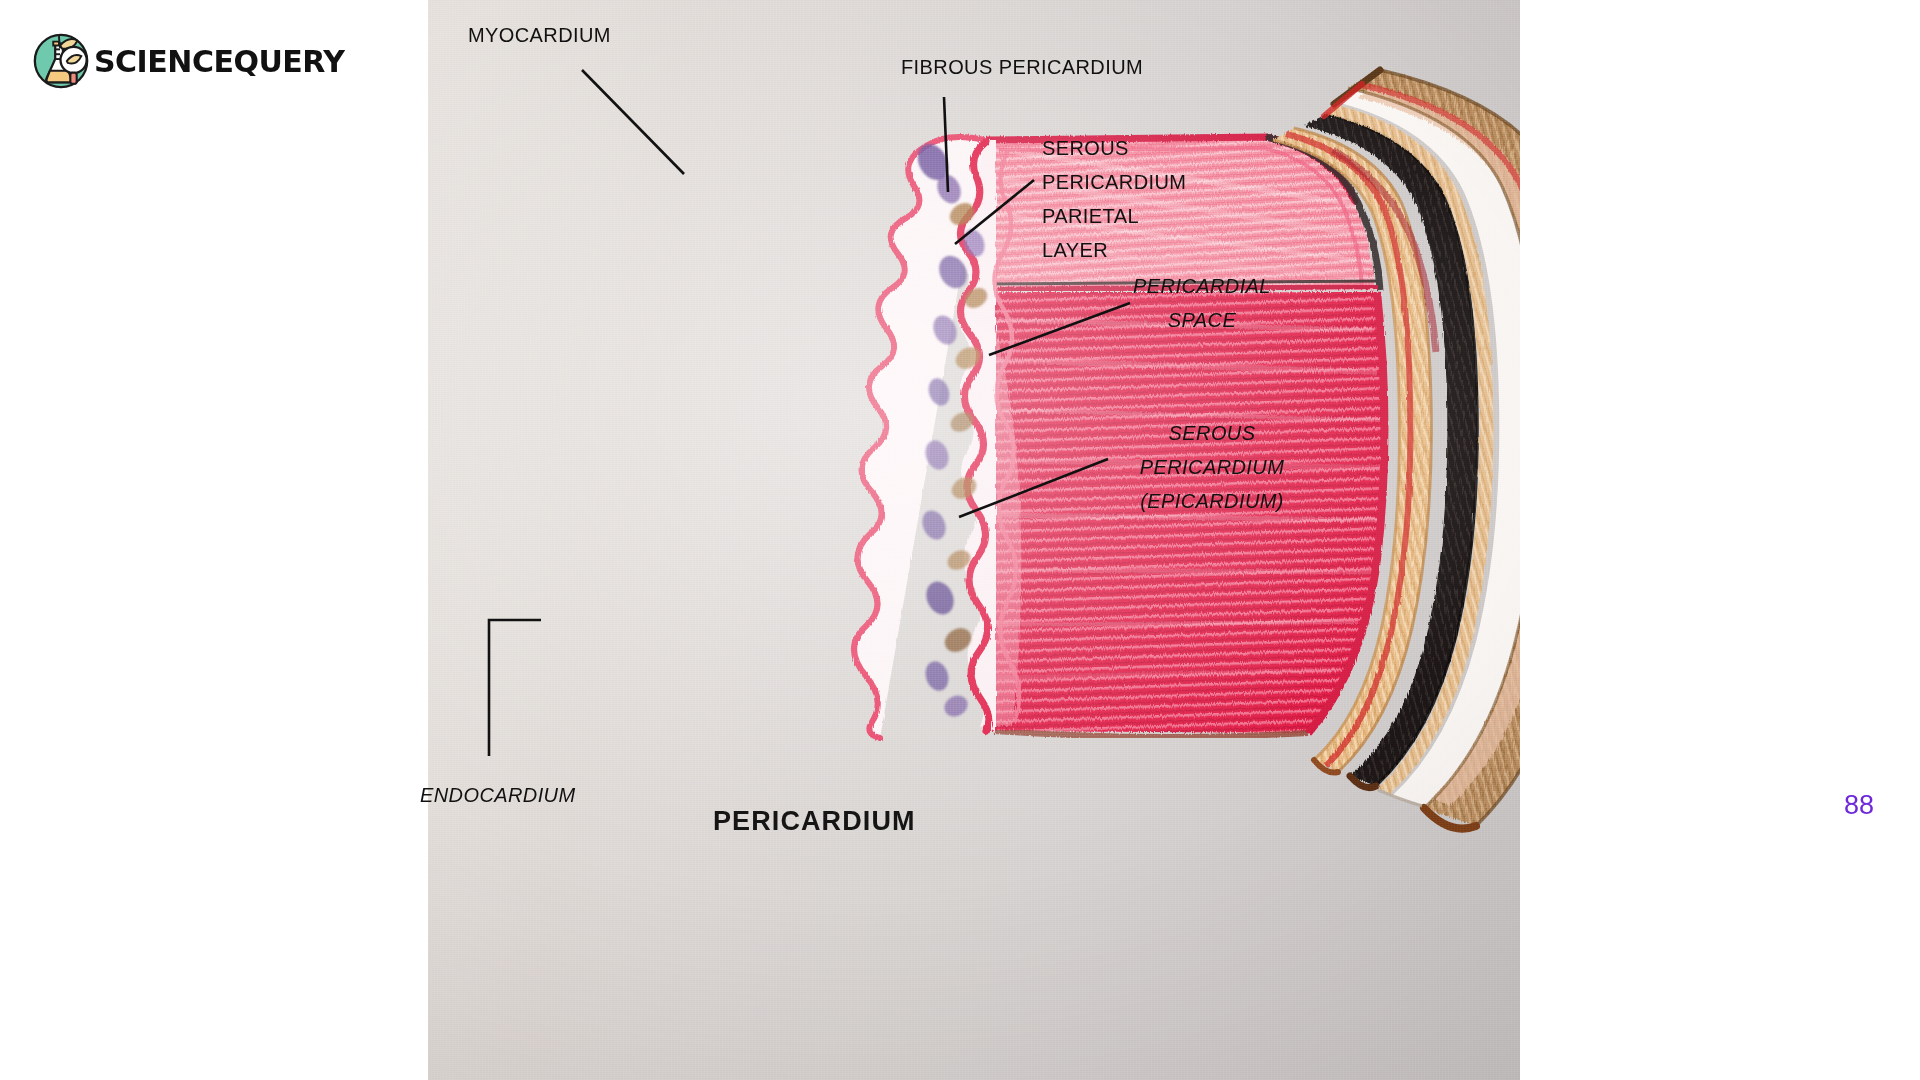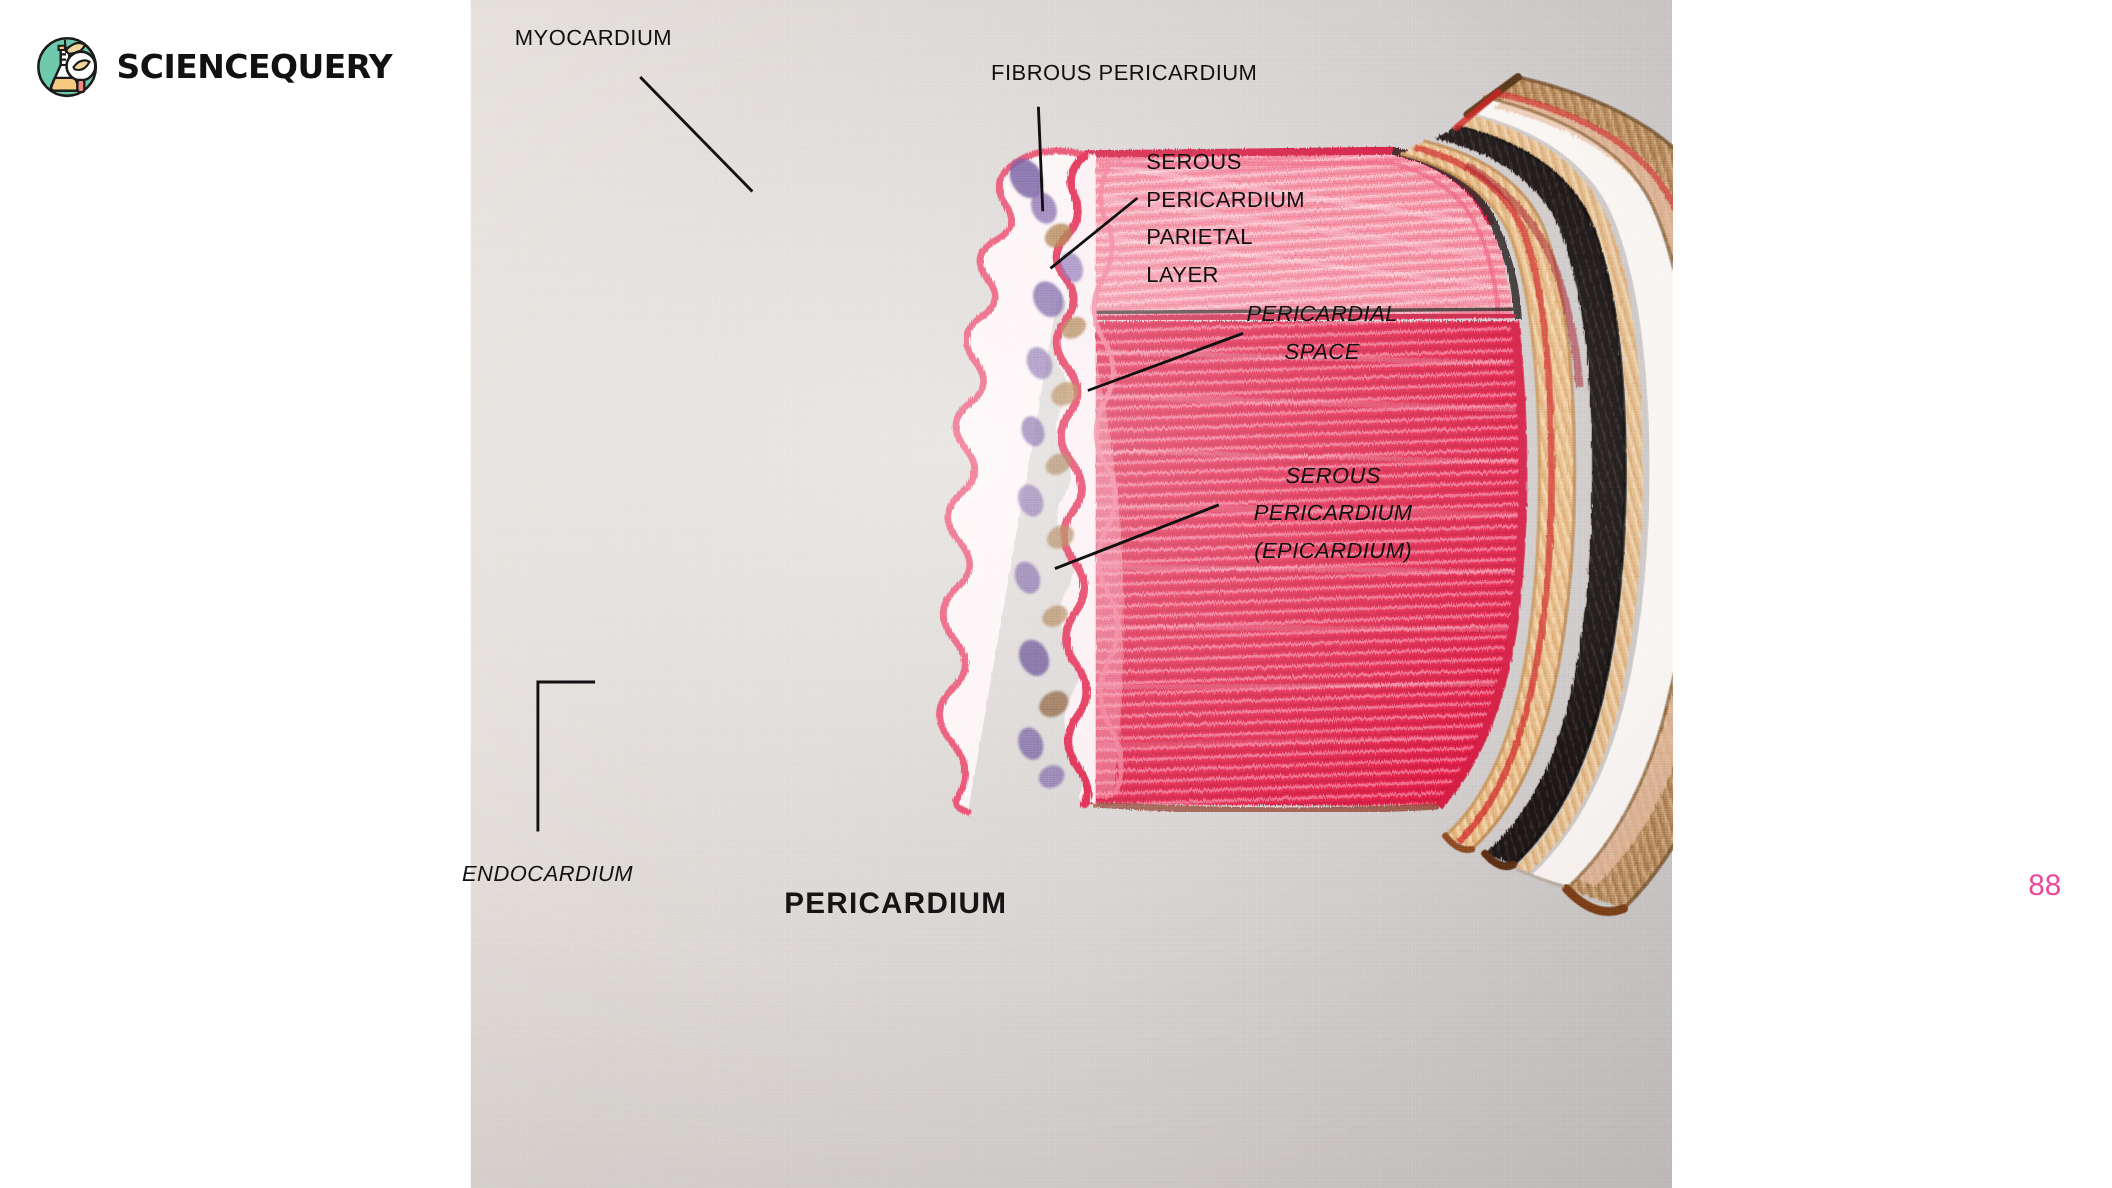--- a/index.html
+++ b/index.html
@@ -8,37 +8,37 @@
     width:1920px;height:1080px;
     background:#ffffff;
     font-family:"Liberation Sans", sans-serif;
     overflow:hidden;
     position:relative;
   }
 
   
   #brand{
     position:absolute;left:30px;top:30px;
-    display:flex;align-items:center;gap:16px;
+    display:flex;align-items:center;gap:4px;
   }
   #brand-mark{width:62px;height:62px;display:block;}
   #brand-text{
     font-family:"DejaVu Sans", sans-serif;
     font-weight:700;
     font-size:30px;
     letter-spacing:-0.5px;
     color:#111111;
     margin-left:-2px;
     white-space:nowrap;
   }
 
   
   #page-number{
     position:absolute;right:46px;top:790px;
-    font-size:27px;color:#ec4899;
+    font-size:27px;color:#6d28d9;
     font-family:"Liberation Sans", sans-serif;
     margin-left:30px;
   }
 
   
   #photo{
     position:absolute;
     left:428px;top:0px;
     width:1092px;height:1080px;
     overflow:visible;

